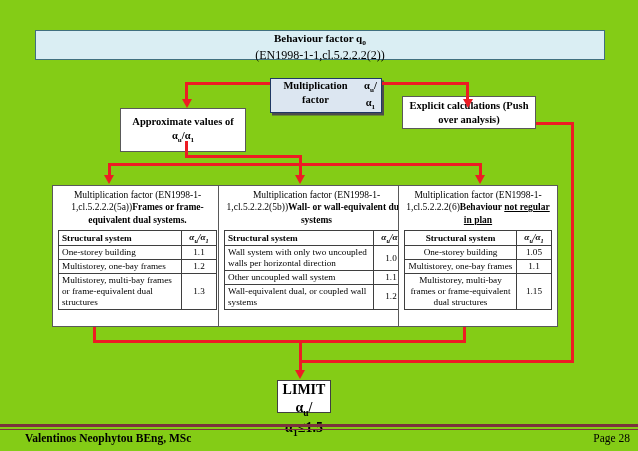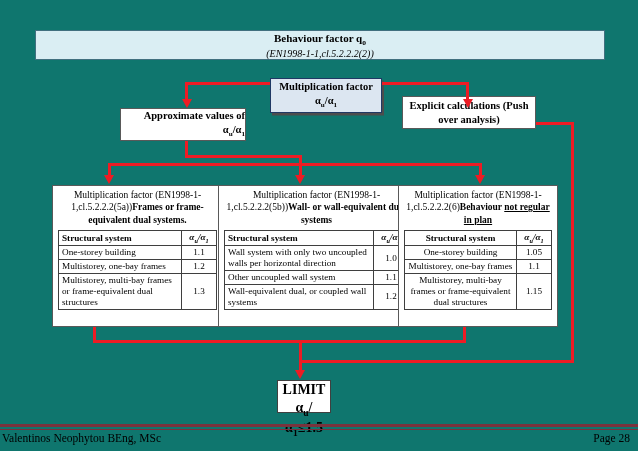--- a/index.html
+++ b/index.html
@@ -3,46 +3,46 @@
 <meta charset="utf-8">
 <style>
   :root{
     --red:#ed1c24;
     --grey-border:#595959;
     --dark-border:#1f3864;
     --maroon:#7a333d;
   }
   html,body{margin:0;padding:0;background:#fff;}
   body{font-family:"Liberation Serif", serif;color:#000;}
-  .canvas{position:relative;width:638px;height:451px;background:#0f766e;overflow:hidden;}
+  .canvas{position:relative;width:638px;height:451px;background:#84cc16;overflow:hidden;}
 
   .absbox{position:absolute;box-sizing:border-box;}
 
   .topbox{
     left:35px;top:30px;width:570px;height:30px;
     background:#daeef3;border:1px solid #41707f;
     text-align:center;padding-top:1px;
   }
   .topbox .t1{font-weight:bold;font-size:11px;line-height:1.25;}
-  .topbox .t2{font-size:10px;line-height:1.2;font-style:italic;}
+  .topbox .t2{font-size:12px;line-height:1.2;}
 
   .multbox{
     left:270px;top:78px;width:112px;height:35px;
     background:#dce6f1;border:1.5px solid var(--dark-border);
     box-shadow:2px 2.5px 0 #4d4d4d;
-    display:flex;flex-direction:column;justify-content:center;
+    display:flex;flex-direction:row;justify-content:center;
     text-align:center;font-weight:bold;font-size:10.5px;line-height:1.35;
   }
 
   .wbox{
     background:#fff;border:1.5px solid var(--grey-border);
     display:flex;flex-direction:column;justify-content:center;
     text-align:center;font-weight:bold;font-size:10.5px;line-height:1.3;
   }
-  .approx{left:120px;top:108px;width:126px;height:33px;text-align:right;}
+  .approx{left:120px;top:108px;width:126px;height:44px;}
   .explicit{left:402px;top:96px;width:134px;height:33px;padding:0 6px;}
 
   .tblbox{
     position:absolute;box-sizing:border-box;top:185px;height:142px;
     background:#fff;border:1.5px solid var(--grey-border);
   }
   .tbl-title{font-size:9.5px;line-height:1.3;text-align:center;padding:3px 4px 2px;}
   .tbl-title .u{text-decoration:underline;}
 
   table.dtable{
@@ -64,21 +64,21 @@
 
   .hline,.vline{position:absolute;background:var(--red);}
   .arr{
     position:absolute;width:0;height:0;
     border-left:5.5px solid transparent;border-right:5.5px solid transparent;
     border-top:9px solid var(--red);
   }
 
   .rule{position:absolute;background:var(--maroon);left:0;width:638px;}
   .foot{position:absolute;top:432px;font-size:11.5px;}
-  .foot.l{left:2px;}
+  .foot.l{left:25px;font-weight:bold;}
   .foot.r{right:8px;}
 
   sub{font-size:0.68em;}
 </style>
 </head>
 <body>
 
 <div class="canvas">
 
   <div class="absbox topbox">

